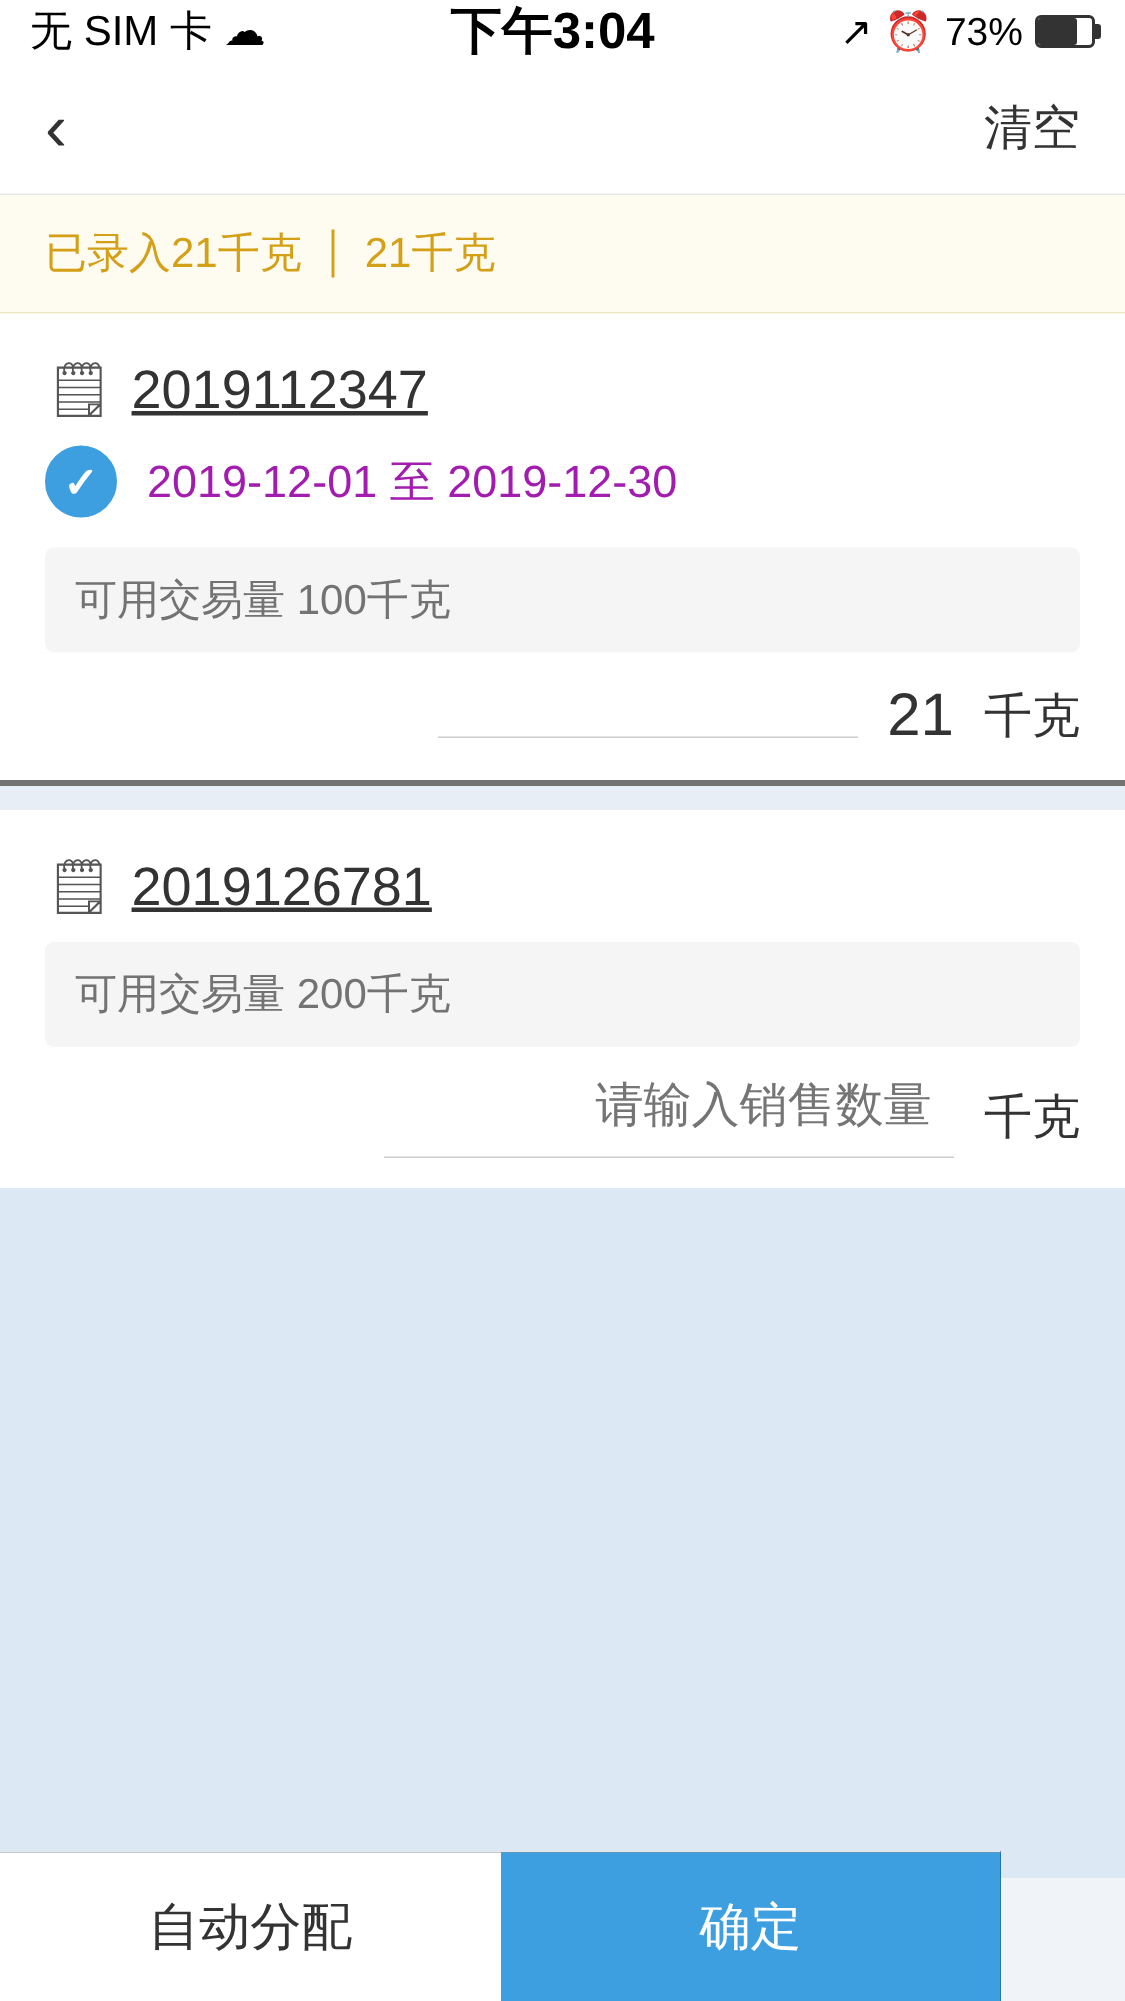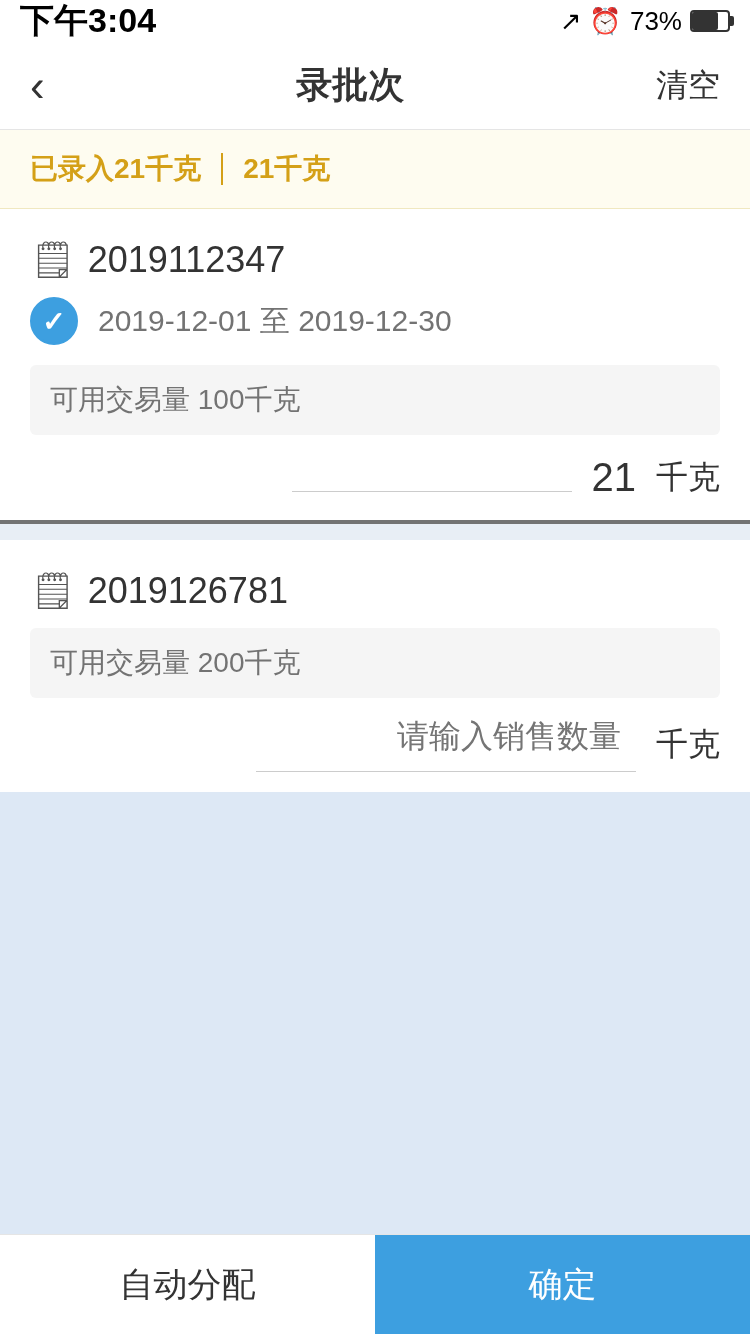--- a/index.html
+++ b/index.html
@@ -71,21 +71,21 @@
       background: #fefcf0;
       padding: 20px 30px;
       display: flex;
       align-items: center;
       gap: 20px;
       border-bottom: 1px solid #f0e8c0;
     }
     .info-text {
       font-size: 28px;
       color: #d4a017;
-      font-weight: 700;
+      font-weight: 400;
     }
     .info-divider {
       width: 2px;
       height: 32px;
       background: #d4a017;
     }
 
     
     .batch-item {
       background: #fff;
@@ -100,20 +100,21 @@
       margin-bottom: 16px;
     }
     .batch-icon {
       font-size: 36px;
       color: #555;
     }
     .batch-id {
       font-size: 36px;
       color: #333;
       font-weight: 500;
+      text-decoration: underline;
     }
 
     .batch-row {
       display: flex;
       align-items: center;
       gap: 20px;
       margin-bottom: 20px;
     }
 
     
@@ -134,21 +135,21 @@
     }
     .radio-circle.checked::after {
       content: '✓';
       color: #fff;
       font-size: 28px;
       font-weight: bold;
     }
 
     .batch-date {
       font-size: 30px;
-      color: #737373;
+      color: #a21caf;
     }
 
     .batch-qty-bar {
       background: #f5f5f5;
       border-radius: 6px;
       padding: 16px 20px;
       font-size: 28px;
       color: #737373;
       margin: 0 0 0 0;
       margin-left: 0;
@@ -222,21 +223,21 @@
 
     
     .bottom-bar {
       background: #0c4a6e;
       height: 100px;
       display: flex;
       align-items: stretch;
       position: fixed;
       bottom: 0;
       left: 0;
-      width: 750px;
+      width: 667px;
       border-top: 1px solid #e5e5e5;
     }
     .btn-auto {
       flex: 1;
       display: flex;
       align-items: center;
       justify-content: center;
       font-size: 34px;
       color: #333;
       cursor: pointer;
@@ -250,35 +251,37 @@
       font-size: 34px;
       color: #fff;
       cursor: pointer;
       background: #3d9fe0;
     }
   </style>
 </head>
 <body>
 
 <div class="status-bar">
+  <div class="status-left">
+    <span>无 SIM 卡 ☁</span>
+  </div>
   <div class="status-center">下午3:04</div>
   <div class="status-right">
     <span>↗</span>
     <span>⏰</span>
     <span>73%</span>
     <span style="display:inline-block;width:40px;height:22px;border:2px solid #333;border-radius:4px;position:relative;">
       <span style="display:block;width:73%;height:100%;background:#333;border-radius:2px;"></span>
       <span style="position:absolute;right:-6px;top:50%;transform:translateY(-50%);width:4px;height:10px;background:#333;border-radius:0 2px 2px 0;"></span>
     </span>
   </div>
 </div>
 
 <div class="nav-bar">
   <span class="nav-back">‹</span>
-  <span class="nav-title">录批次</span>
   <span class="nav-clear">清空</span>
 </div>
 
 <div class="info-banner">
   <span class="info-text">已录入21千克</span>
   <div class="info-divider"></div>
   <span class="info-text">21千克</span>
 </div>
 
 <div class="batch-item">

